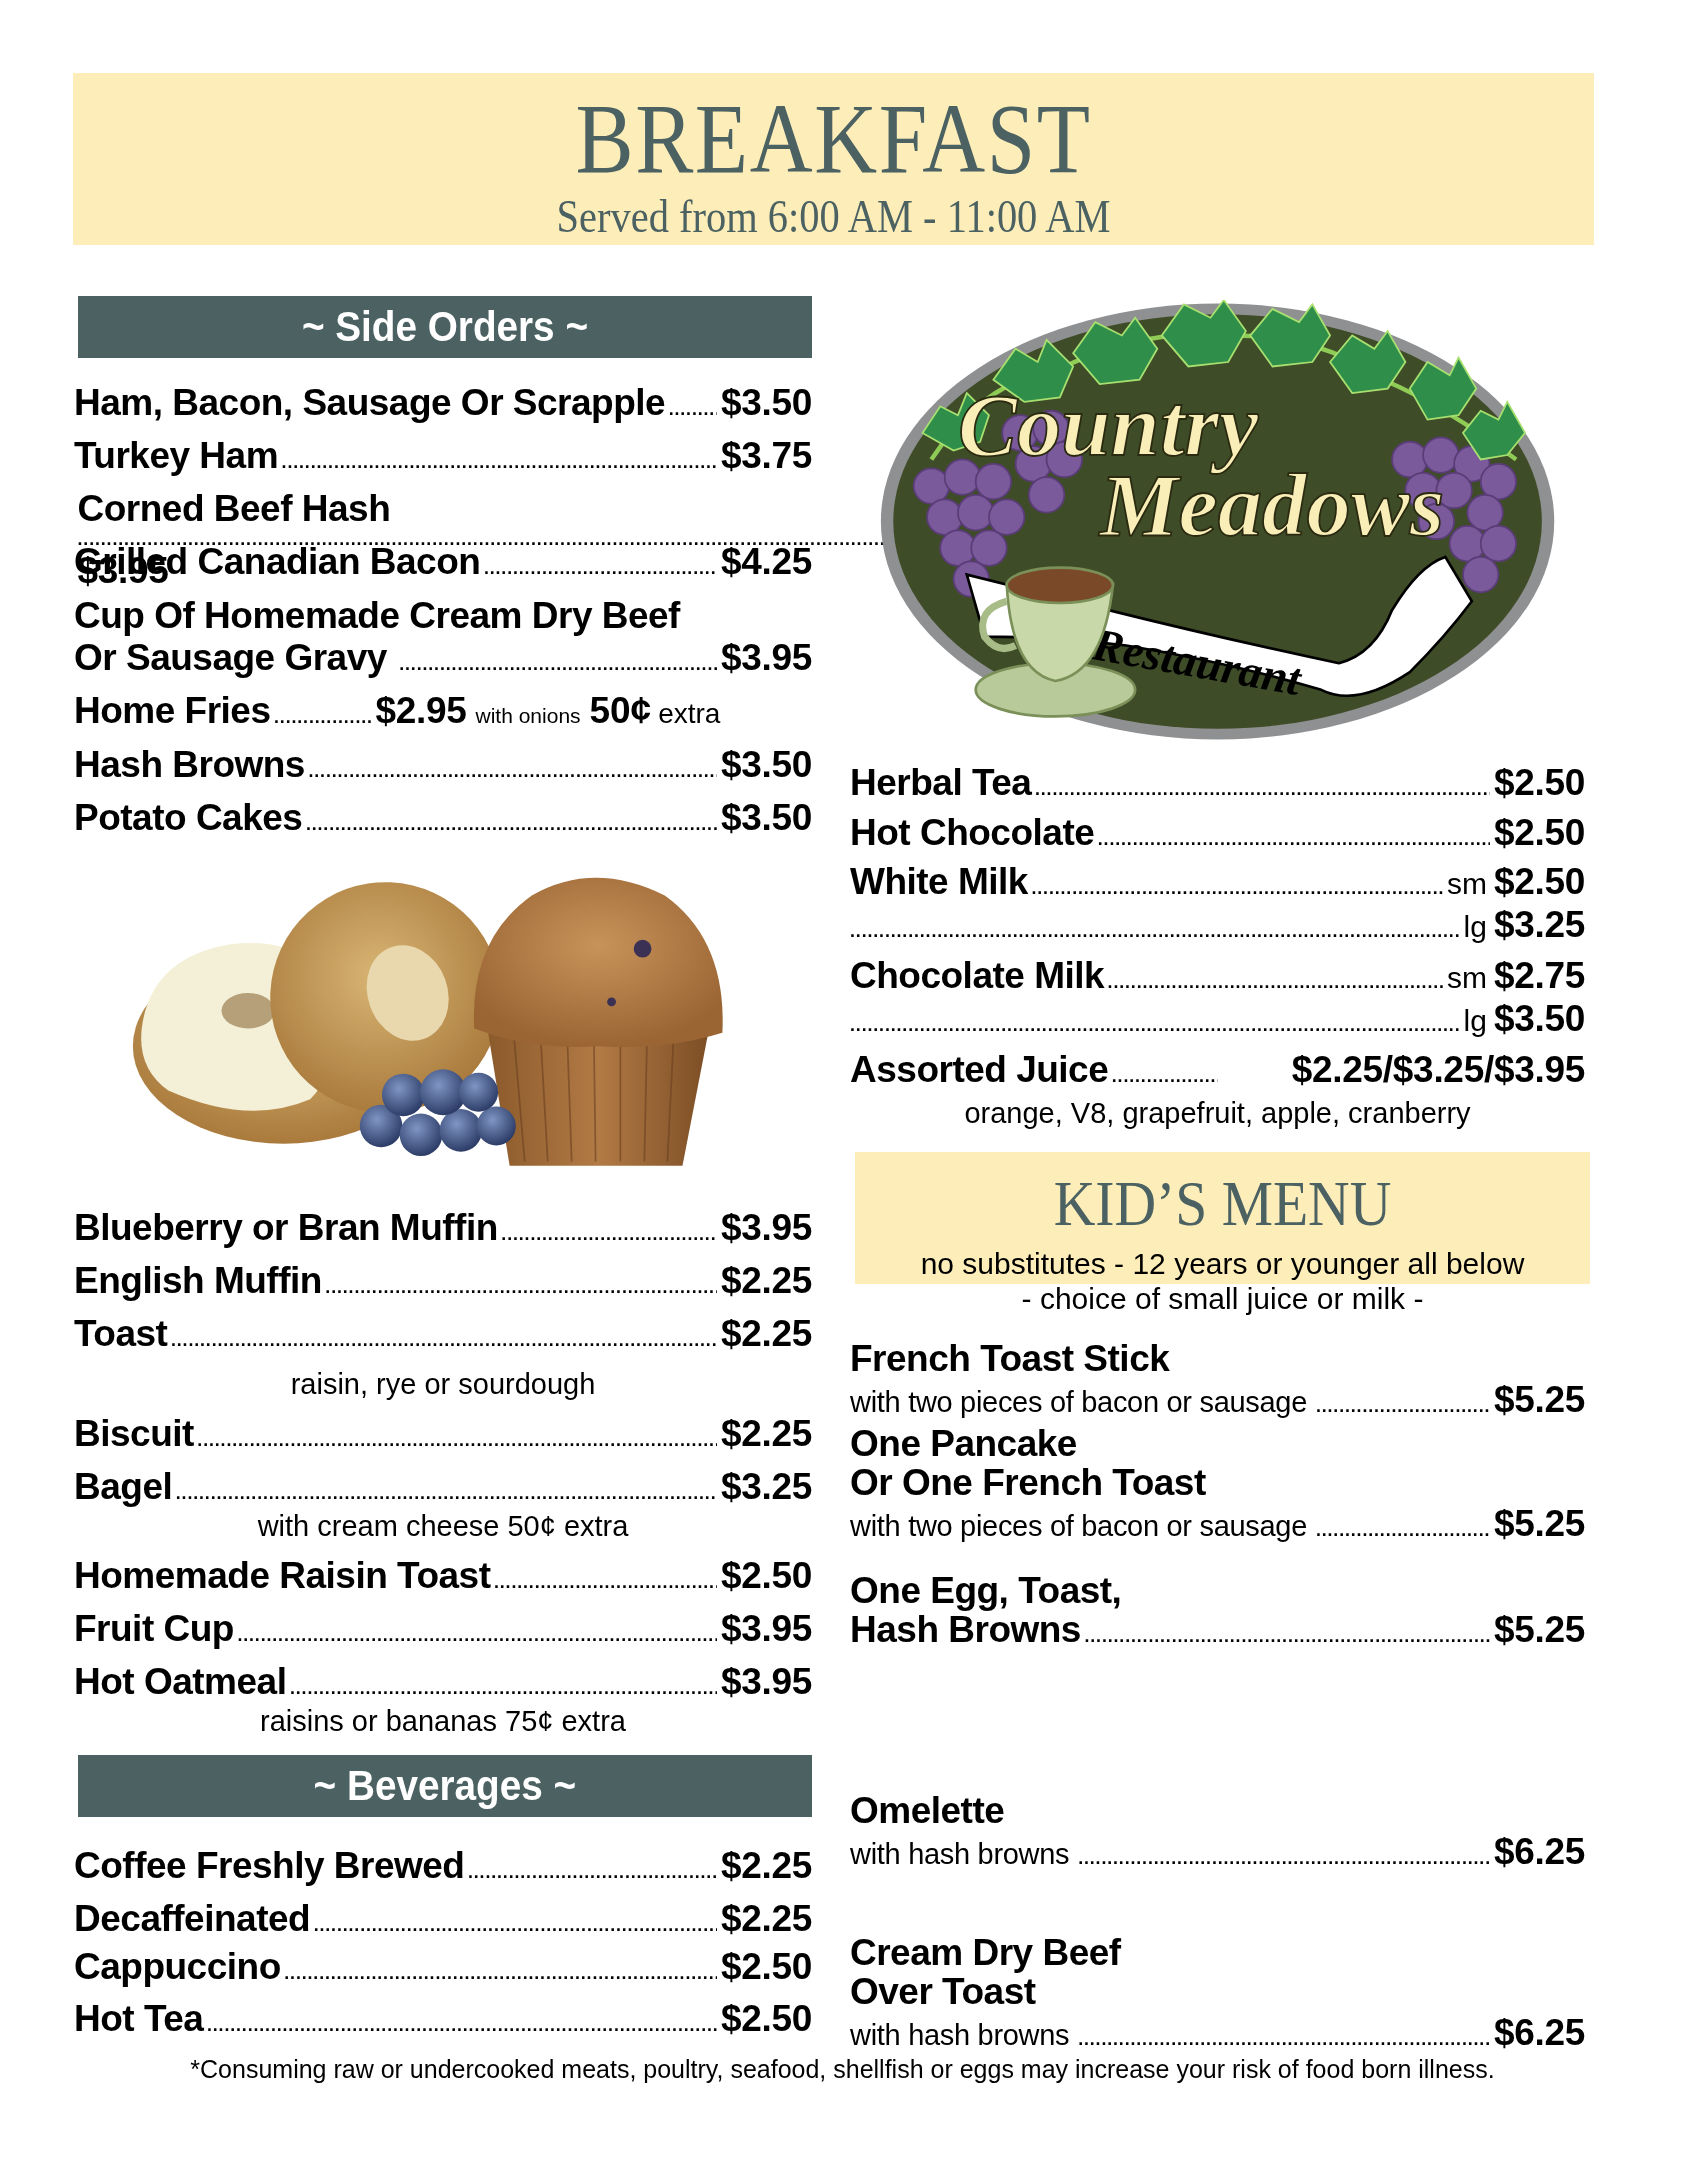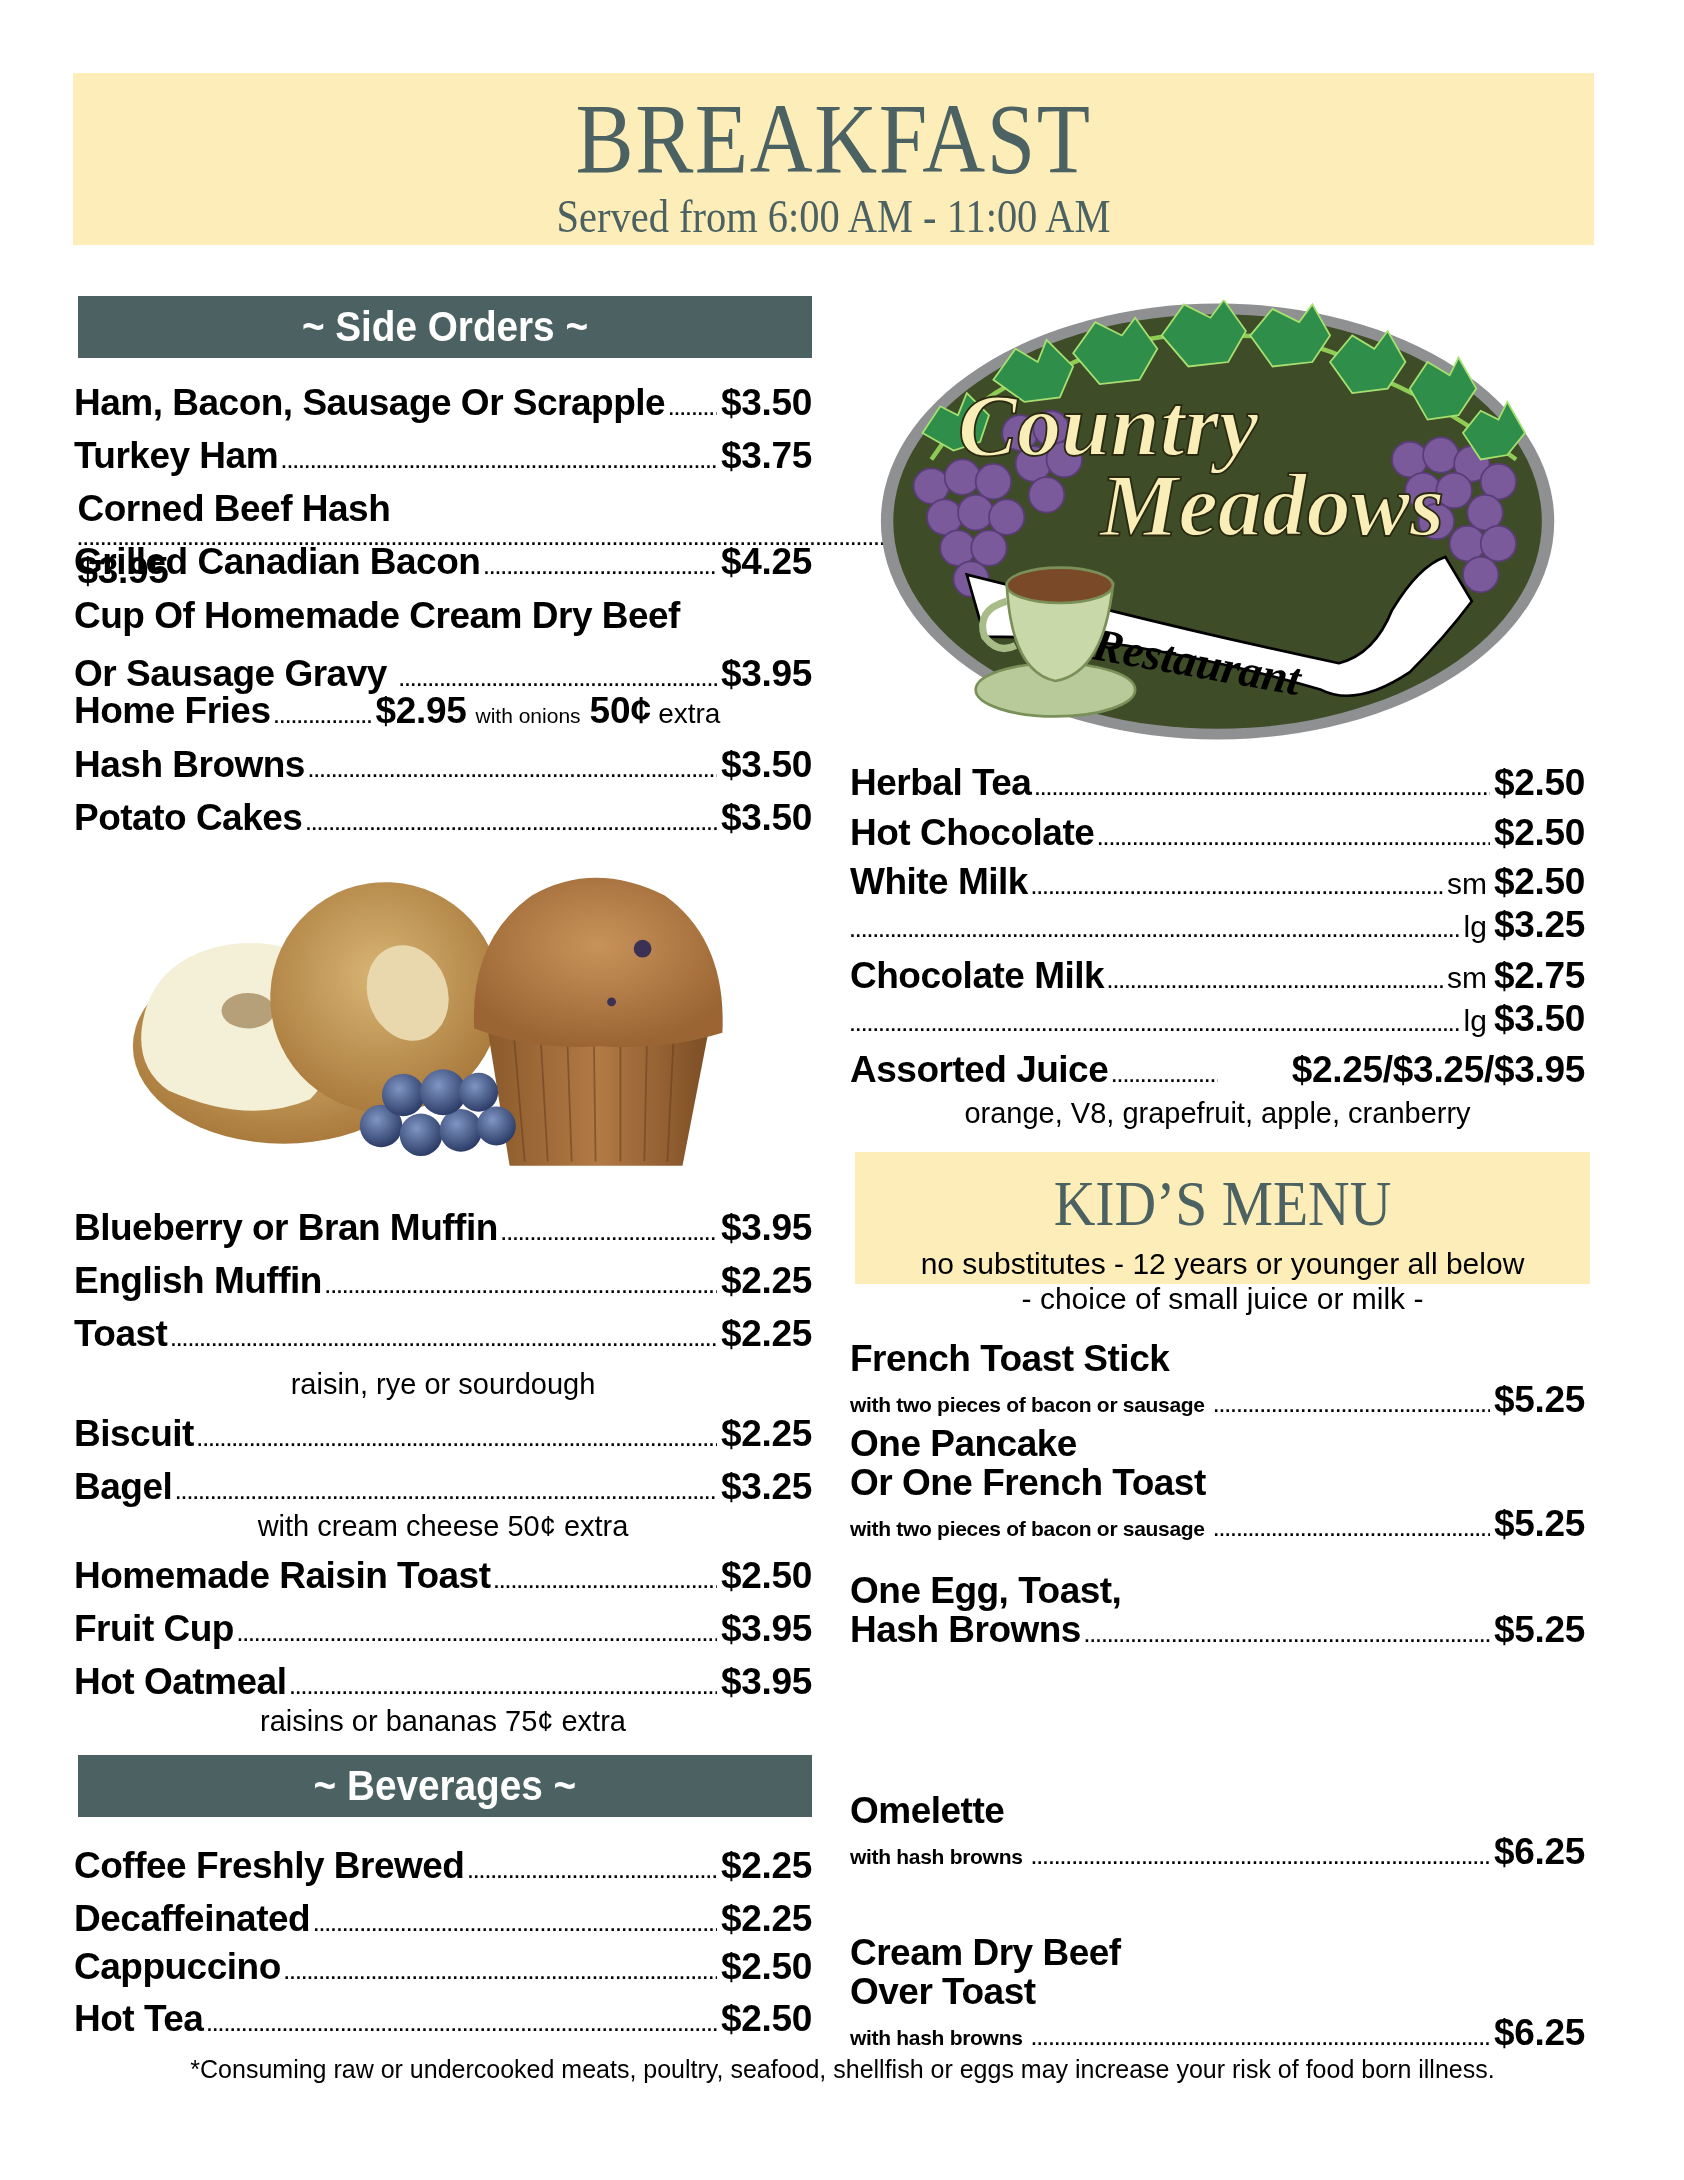--- a/index.html
+++ b/index.html
@@ -47,21 +47,21 @@
   }
   .kids-banner .title {
     font-family: "Liberation Serif", "DejaVu Serif", serif; color: #4b6162;
     font-size: 64px; line-height: 64px; padding-top: 19.5px; transform: scaleX(0.9);
   }
   .kids-banner .sub { font-size: 30px; line-height: 35px; color: #000; }
 
   .kid-item { position: absolute; left: 0; right: 0; }
   .kid-item .kname { font-weight: bold; font-size: 37px; line-height: 39px; letter-spacing: -0.5px; }
   .kid-item .row { position: relative; }
-  .kid-item .desc { font-weight: bold; font-size: 21px; letter-spacing: -0.3px; }
+  .kid-item .desc { font-weight: normal; font-size: 29px; letter-spacing: -0.3px; }
 
   .footer {
     position: absolute; left: 0; width: 1685px; top: 2053px; text-align: center; font-size: 25px; line-height: 32px;
   }
 
   .food-photo { position: absolute; left: 115px; top: 860px; width: 674px; height: 328px; }
   .logo { position: absolute; left: 878px; top: 300px; width: 680px; height: 443px; }
 </style>
 </head>
 <body>
@@ -90,21 +90,21 @@
     <span class="name">Corned Beef Hash</span>
     <span class="dots"></span>
     <span class="price">$3.95</span>
   </div>
   <div class="row" style="top:168px;">
     <span class="name">Grilled Canadian Bacon</span>
     <span class="dots"></span>
     <span class="price">$4.25</span>
   </div>
   <div class="multi-line" style="top:223px;">Cup Of Homemade Cream Dry Beef</div>
-  <div class="row" style="top:280px;text-align:right;">
+  <div class="row" style="top:264px;text-align:right;">
     <span class="name">Or Sausage Gravy</span>
     <span class="dots" style="margin-left:12.4px;"></span>
     <span class="price">$3.95</span>
   </div>
   <div class="row" style="top:317px; justify-content:flex-start;">
     <span class="name">Home Fries</span>
     <span class="dots" style="flex:0 0 98px;"></span>
     <span class="price">$2.95</span>
     <span class="extra">with onions</span>
     <span class="extra-bold">50¢</span>

